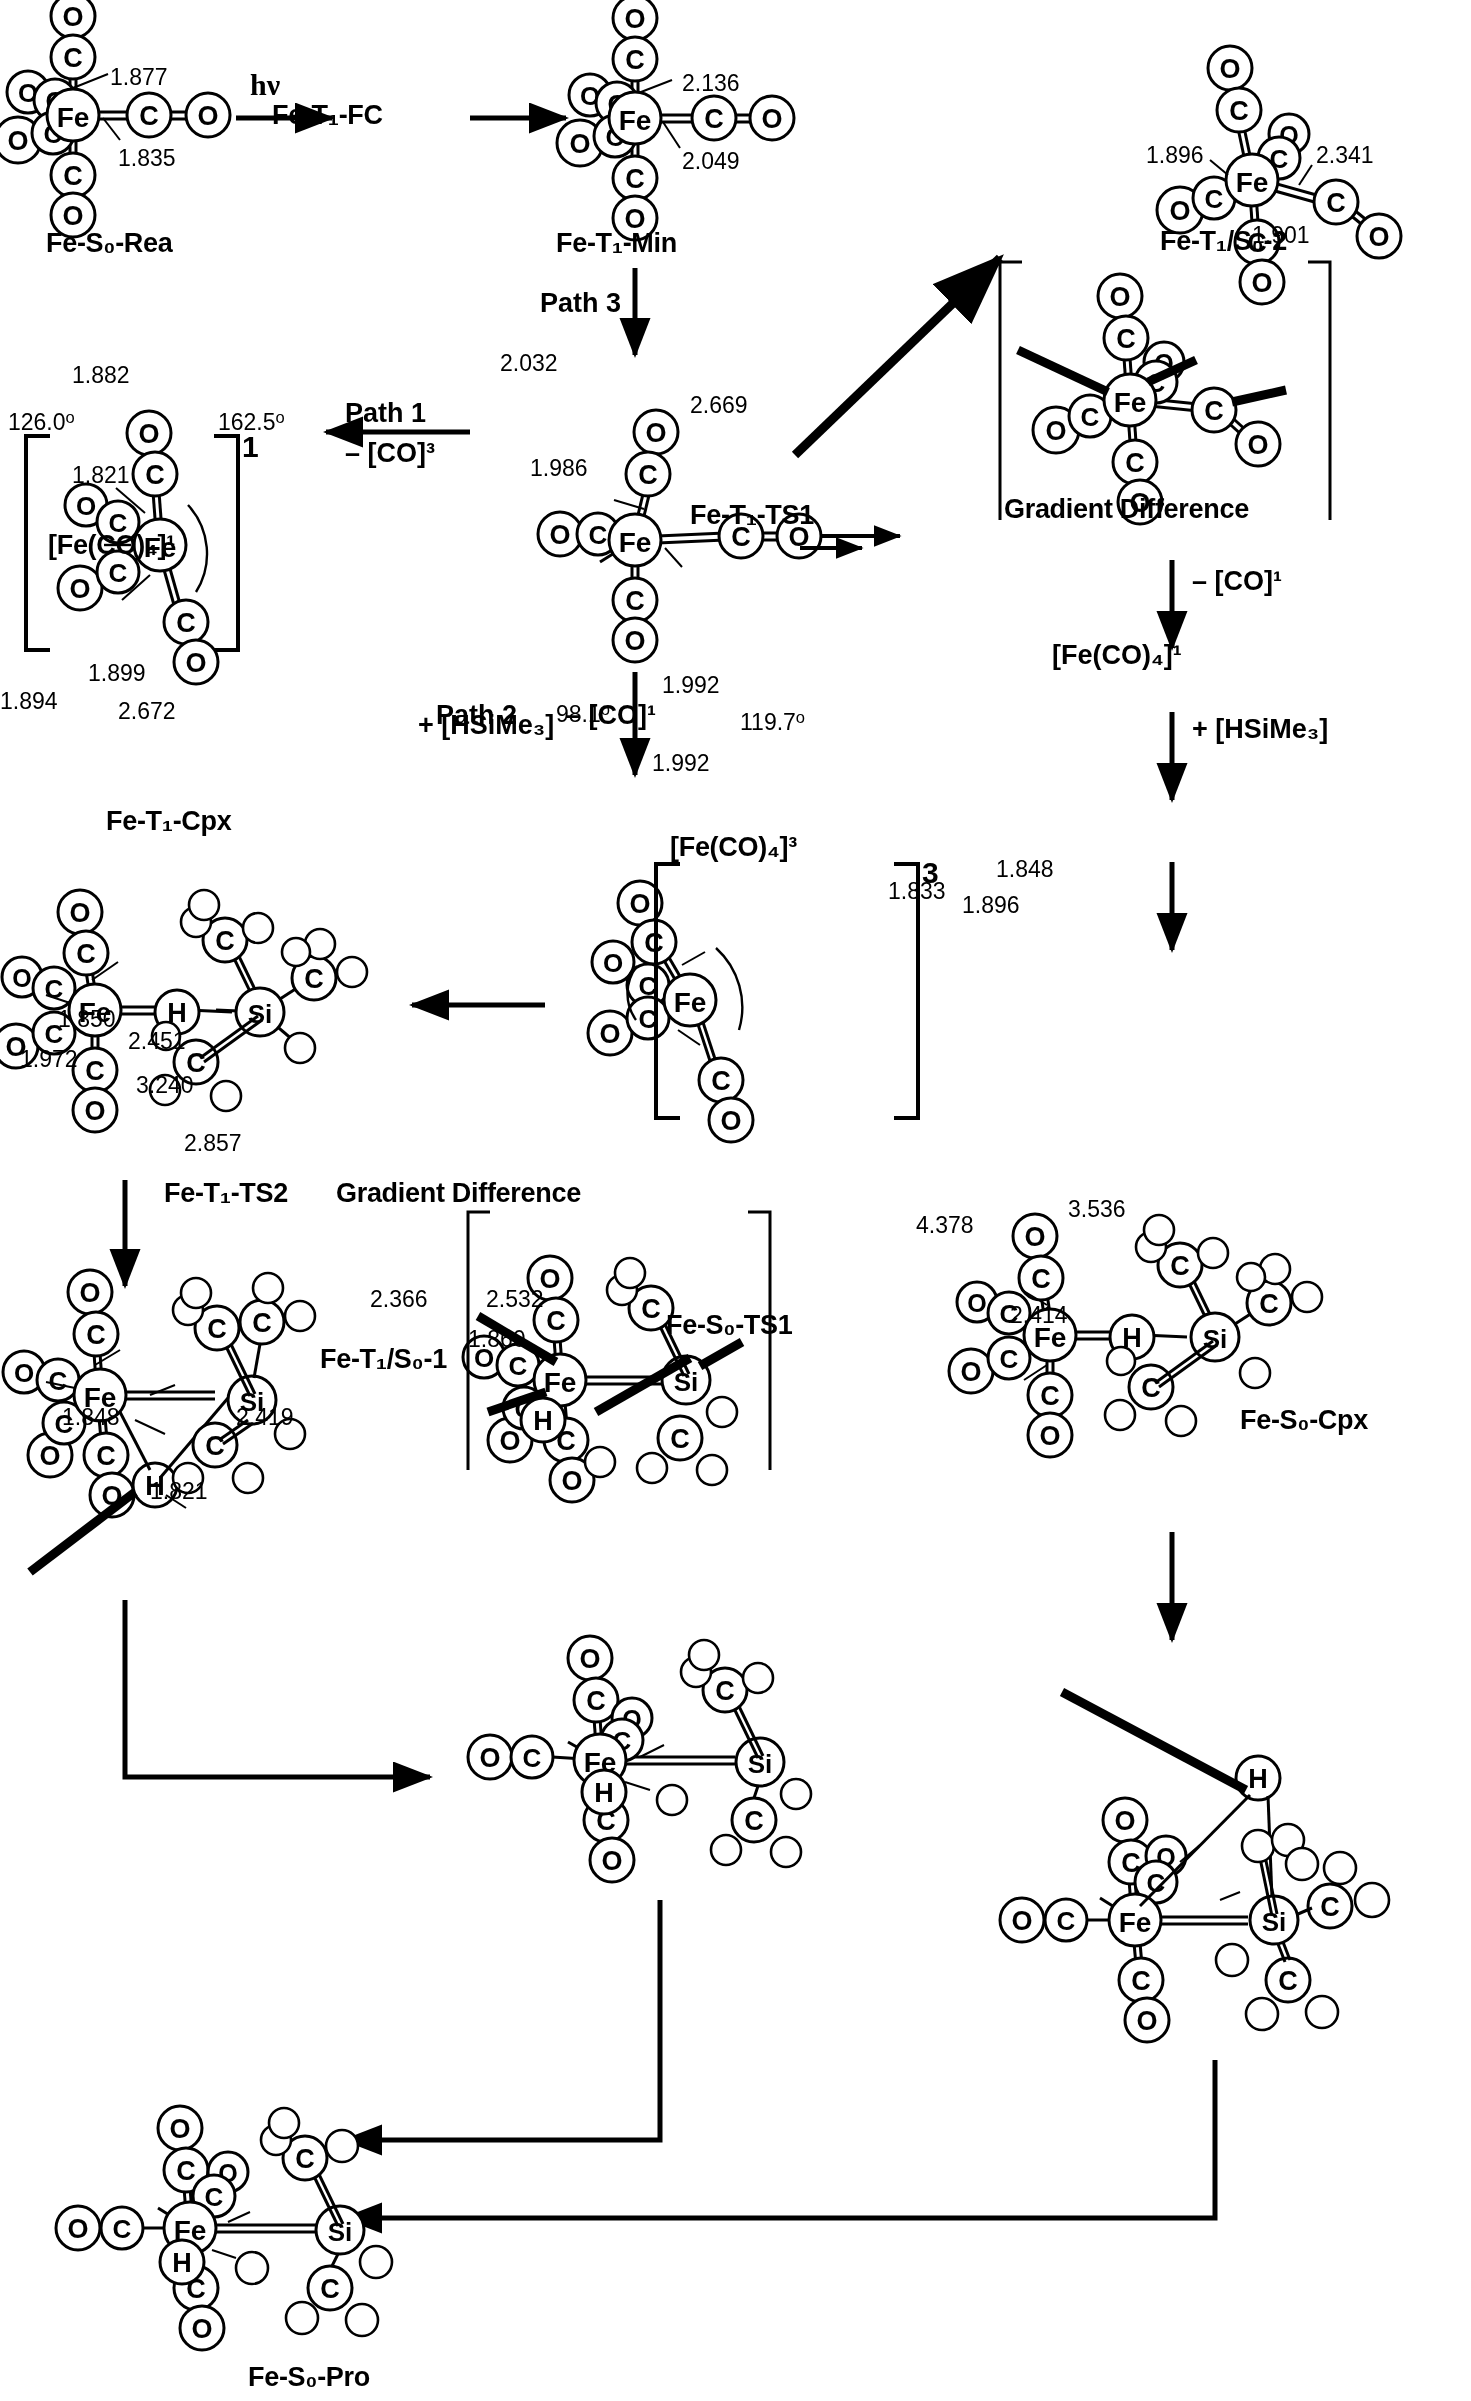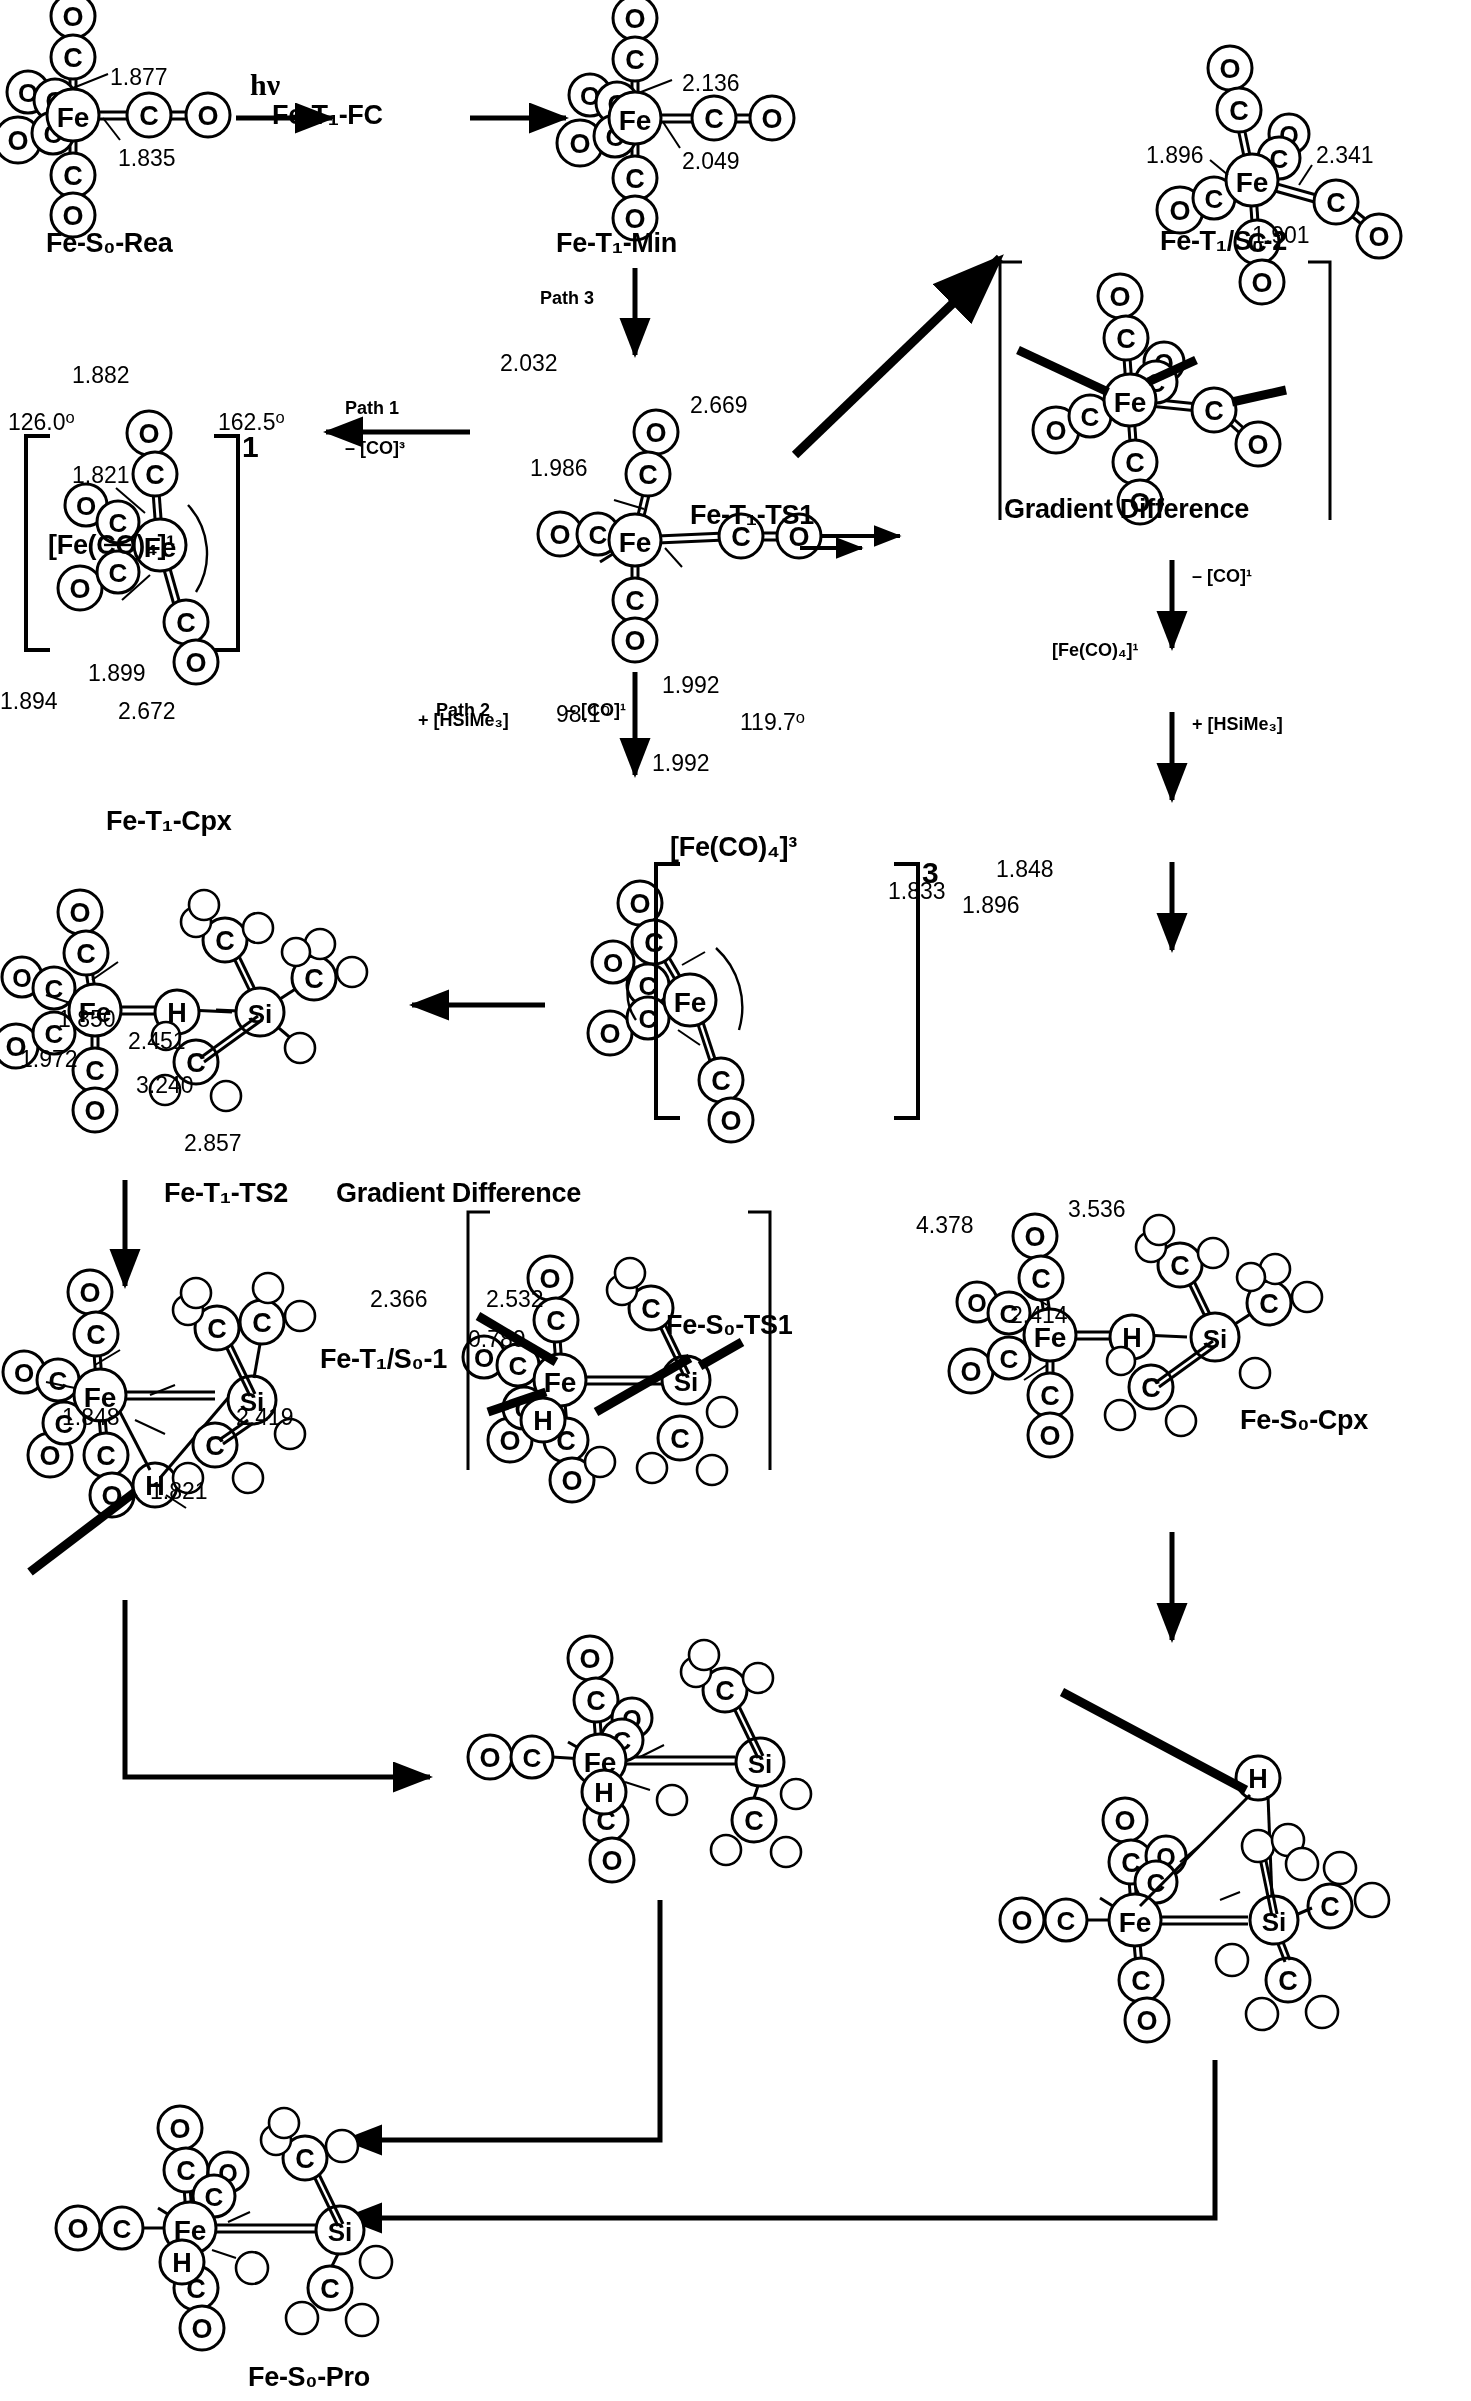--- a/index.html
+++ b/index.html
@@ -1,21 +1,21 @@
 <!DOCTYPE html>
 <html><head>
 <meta charset="utf-8">
 <style>
   html,body{margin:0;padding:0;background:#fff;}
   body{width:1471px;height:2401px;position:relative;font-family:"Liberation Sans",sans-serif;color:#000;overflow:hidden;}
   .scheme{position:absolute;inset:0;}
   .lbl{position:absolute;font-weight:bold;font-size:27px;letter-spacing:-0.3px;white-space:nowrap;}
   .dist{position:absolute;font-size:23px;font-weight:normal;white-space:nowrap;font-family:"Liberation Sans",sans-serif;}
   .dist sup{font-size:0.72em;vertical-align:0.4em;}
-  .cond{position:absolute;font-weight:bold;font-size:18px;white-space:nowrap;}
+  .cond{position:absolute;font-weight:bold;font-size:27px;white-space:nowrap;}
   .hv{position:absolute;font-weight:bold;font-size:30px;font-family:"Liberation Serif",serif;font-style:normal;}
   svg{position:absolute;left:0;top:0;overflow:visible;}
   .brk{position:absolute;border:4px solid #000;width:22px;}
   .brk.l{border-right:none;}
   .brk.r{border-left:none;}
 </style>
 </head>
 <body>
 
 <div class="scheme" data-name="reaction-scheme">
@@ -801,21 +801,21 @@
 <div class="dist" style="left:962px; top:892px;" data-name="dist-s0cpx-3">1.896</div>
 
 <div class="dist" style="left:58px;  top:1006px;" data-name="dist-ts2-1">1.850</div>
 <div class="dist" style="left:8px;   top:1046px;margin-left:12px;" data-name="dist-ts2-2">1.972</div>
 <div class="dist" style="left:128px; top:1028px;" data-name="dist-ts2-3">2.451</div>
 <div class="dist" style="left:136px; top:1072px;text-align:center;" data-name="dist-ts2-4">3.240</div>
 <div class="dist" style="left:152px; top:1130px;margin-left:32px;" data-name="dist-ts2-5">2.857</div>
 
 <div class="dist" style="left:370px; top:1286px;" data-name="dist-s01-1">2.366</div>
 <div class="dist" style="left:486px; top:1286px;" data-name="dist-s01-2">2.532</div>
-<div class="dist" style="left:468px; top:1326px;" data-name="dist-s01-3">0.789</div>
+<div class="dist" style="left:468px; top:1326px;" data-name="dist-s01-3">1.860</div>
 
 <div class="dist" style="left:916px; top:1212px;" data-name="dist-s0ts1-1">4.378</div>
 <div class="dist" style="left:1068px;top:1196px;" data-name="dist-s0ts1-2">3.536</div>
 <div class="dist" style="left:1010px;top:1302px;" data-name="dist-s0ts1-3">2.414</div>
 
 <div class="dist" style="left:62px;  top:1404px;" data-name="dist-pro-1">1.848</div>
 <div class="dist" style="left:236px; top:1404px;" data-name="dist-pro-2">2.419</div>
 <div class="dist" style="left:150px; top:1478px;" data-name="dist-pro-3">1.821</div>
 
 <style>

